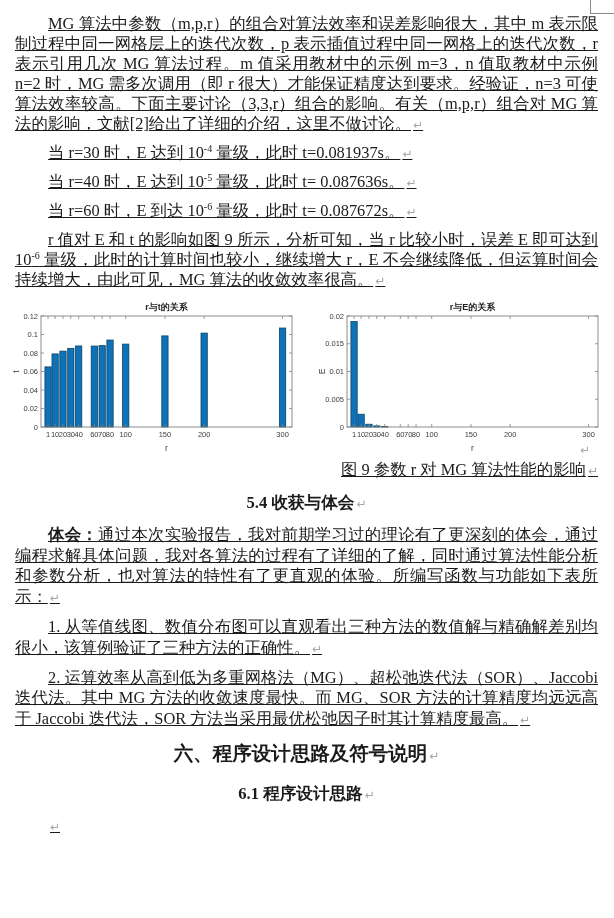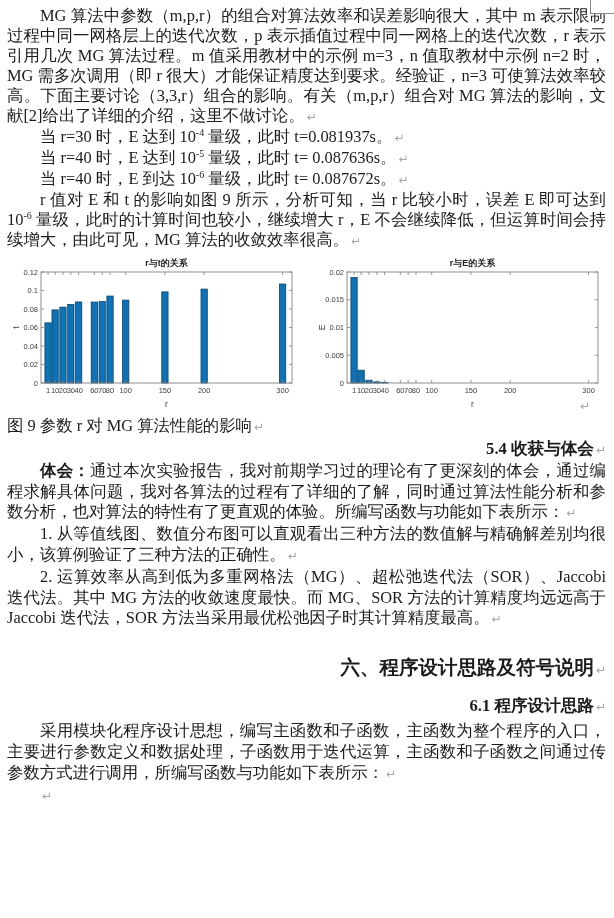--- a/index.html
+++ b/index.html
@@ -7,46 +7,47 @@
     position:relative;
     width:614px;height:918px;
     background:#ffffff;
     overflow:hidden;
     box-sizing:border-box;
     padding:6px 8px 0 7px;
     font-family:"Liberation Serif","DejaVu Serif",serif;
     color:#1b1b1b;
   }
   .para{
-    margin:0;
+    margin:8px;
     font-size:16.4px;
     line-height:20px;
     text-align:justify;
     text-indent:33px;
+    text-decoration:underline;
   }
   .lower .para{line-height:20.8px;}
-  .center{text-align:left;text-indent:0;}
+  .center{text-align:right;text-indent:0;}
   .b{font-weight:bold;}
   .pilcrow{
     color:#a6a6a6;
     font-family:"DejaVu Sans",sans-serif;
     font-size:12px;
     font-weight:normal;
     margin-left:2px;
   }
   sup{font-size:10px;line-height:0;vertical-align:super;}
   .h-sub{
     margin:0 0 0 0;
-    font-size:16.6px;line-height:21px;
-    font-weight:bold;text-indent:0;text-align:right;
+    font-size:16.6px;line-height:26px;
+    font-weight:bold;text-indent:0;text-align:center;
   }
   .h-chapter{
-    margin:26px 0 13px 0;
+    margin:11px 0 13px 0;
     font-size:19.5px;line-height:24px;
-    font-weight:bold;text-indent:0;text-align:right;
+    font-weight:bold;text-indent:0;text-align:center;
   }
   .figure-row{
     position:relative;
     margin-top:4px;
     display:flex;
     gap:18px;
     padding-left:4px;
     height:160px;
   }
   .figure-row svg{display:block;}
@@ -68,21 +69,21 @@
 <body>
 
 <div class="page">
 
   <div class="comment-anchor"></div>
 
   <p class="para"><span>MG 算法中参数（m,p,r）的组合对算法效率和误差影响很大，其中 m 表示限制过程中同一网格层上的迭代次数，p 表示插值过程中同一网格上的迭代次数，r 表示引用几次 MG 算法过程。m 值采用教材中的示例 m=3，n 值取教材中示例 n=2 时，MG 需多次调用（即 r 很大）才能保证精度达到要求。经验证，n=3 可使算法效率较高。下面主要讨论（3,3,r）组合的影响。有关（m,p,r）组合对 MG 算法的影响，文献[2]给出了详细的介绍，这里不做讨论。</span><span class="pilcrow">↵</span></p>
 
   <p class="para"><span>当 r=30 时，E 达到 10</span><sup>-4</sup><span> 量级，此时 t=0.081937s。</span><span class="pilcrow">↵</span></p>
   <p class="para"><span>当 r=40 时，E 达到 10</span><sup>-5</sup><span> 量级，此时 t= 0.087636s。</span><span class="pilcrow">↵</span></p>
-  <p class="para"><span>当 r=40 时，E 到达 10</span><sup>-6</sup><span> 量级，此时 t= 0.087672s。</span><span class="pilcrow">↵</span></p>
+  <p class="para"><span>当 r=60 时，E 到达 10</span><sup>-6</sup><span> 量级，此时 t= 0.087672s。</span><span class="pilcrow">↵</span></p>
 
   <p class="para"><span>r 值对 E 和 t 的影响如图 9 所示，分析可知，当 r 比较小时，误差 E 即可达到 10</span><sup>-6</sup><span> 量级，此时的计算时间也较小，继续增大 r，E 不会继续降低，但运算时间会持续增大，由此可见，MG 算法的收敛效率很高。</span><span class="pilcrow">↵</span></p>
 
   <div class="figure-row">
     <svg width="288" height="160" viewBox="0 0 288 160">
         <rect x="0" y="0" width="288" height="160" fill="#ffffff"></rect>
         <rect x="33.92" y="67.88" width="6.28" height="60.13" fill="#0e72b8" stroke="#0a4366" stroke-width="0.8"></rect>
         <rect x="40.98" y="54.92" width="6.28" height="73.08" fill="#0e72b8" stroke="#0a4366" stroke-width="0.8"></rect>
         <rect x="48.82" y="52.15" width="6.28" height="75.85" fill="#0e72b8" stroke="#0a4366" stroke-width="0.8"></rect>
         <rect x="56.67" y="49.38" width="6.28" height="78.63" fill="#0e72b8" stroke="#0a4366" stroke-width="0.8"></rect>
@@ -227,17 +228,16 @@
 
     <p class="h-sub"><span>5.4 收获与体会</span><span class="pilcrow">↵</span></p>
 
     <p class="para"><span class="b">体会：</span><span>通过本次实验报告，我对前期学习过的理论有了更深刻的体会，通过编程求解具体问题，我对各算法的过程有了详细的了解，同时通过算法性能分析和参数分析，也对算法的特性有了更直观的体验。所编写函数与功能如下表所示：</span><span class="pilcrow">↵</span></p>
     <p class="para"><span>1. 从等值线图、数值分布图可以直观看出三种方法的数值解与精确解差别均很小，该算例验证了三种方法的正确性。</span><span class="pilcrow">↵</span></p>
     <p class="para"><span>2. 运算效率从高到低为多重网格法（MG）、超松弛迭代法（SOR）、Jaccobi 迭代法。其中 MG 方法的收敛速度最快。而 MG、SOR 方法的计算精度均远远高于 Jaccobi 迭代法，SOR 方法当采用最优松弛因子时其计算精度最高。</span><span class="pilcrow">↵</span></p>
 
     <p class="h-chapter"><span>六、程序设计思路及符号说明</span><span class="pilcrow">↵</span></p>
     <p class="h-sub"><span>6.1 程序设计思路</span><span class="pilcrow">↵</span></p>
 
-    <p class="para" style="margin-top:3px;"><span>采用模块化程序设计思想，编写主函数和子函数，主函数为整个程序的入口，主要进行参数定义和数据处理，子函数用于迭代运算，主函数和子函数之间通过传参数方式进行调用，所编写函数与功能如下表所示：</span><span class="pilcrow">↵</span></p>
     <p class="para"><span class="pilcrow">↵</span></p>
   </div>
 
 </div>
 
 </body></html>

